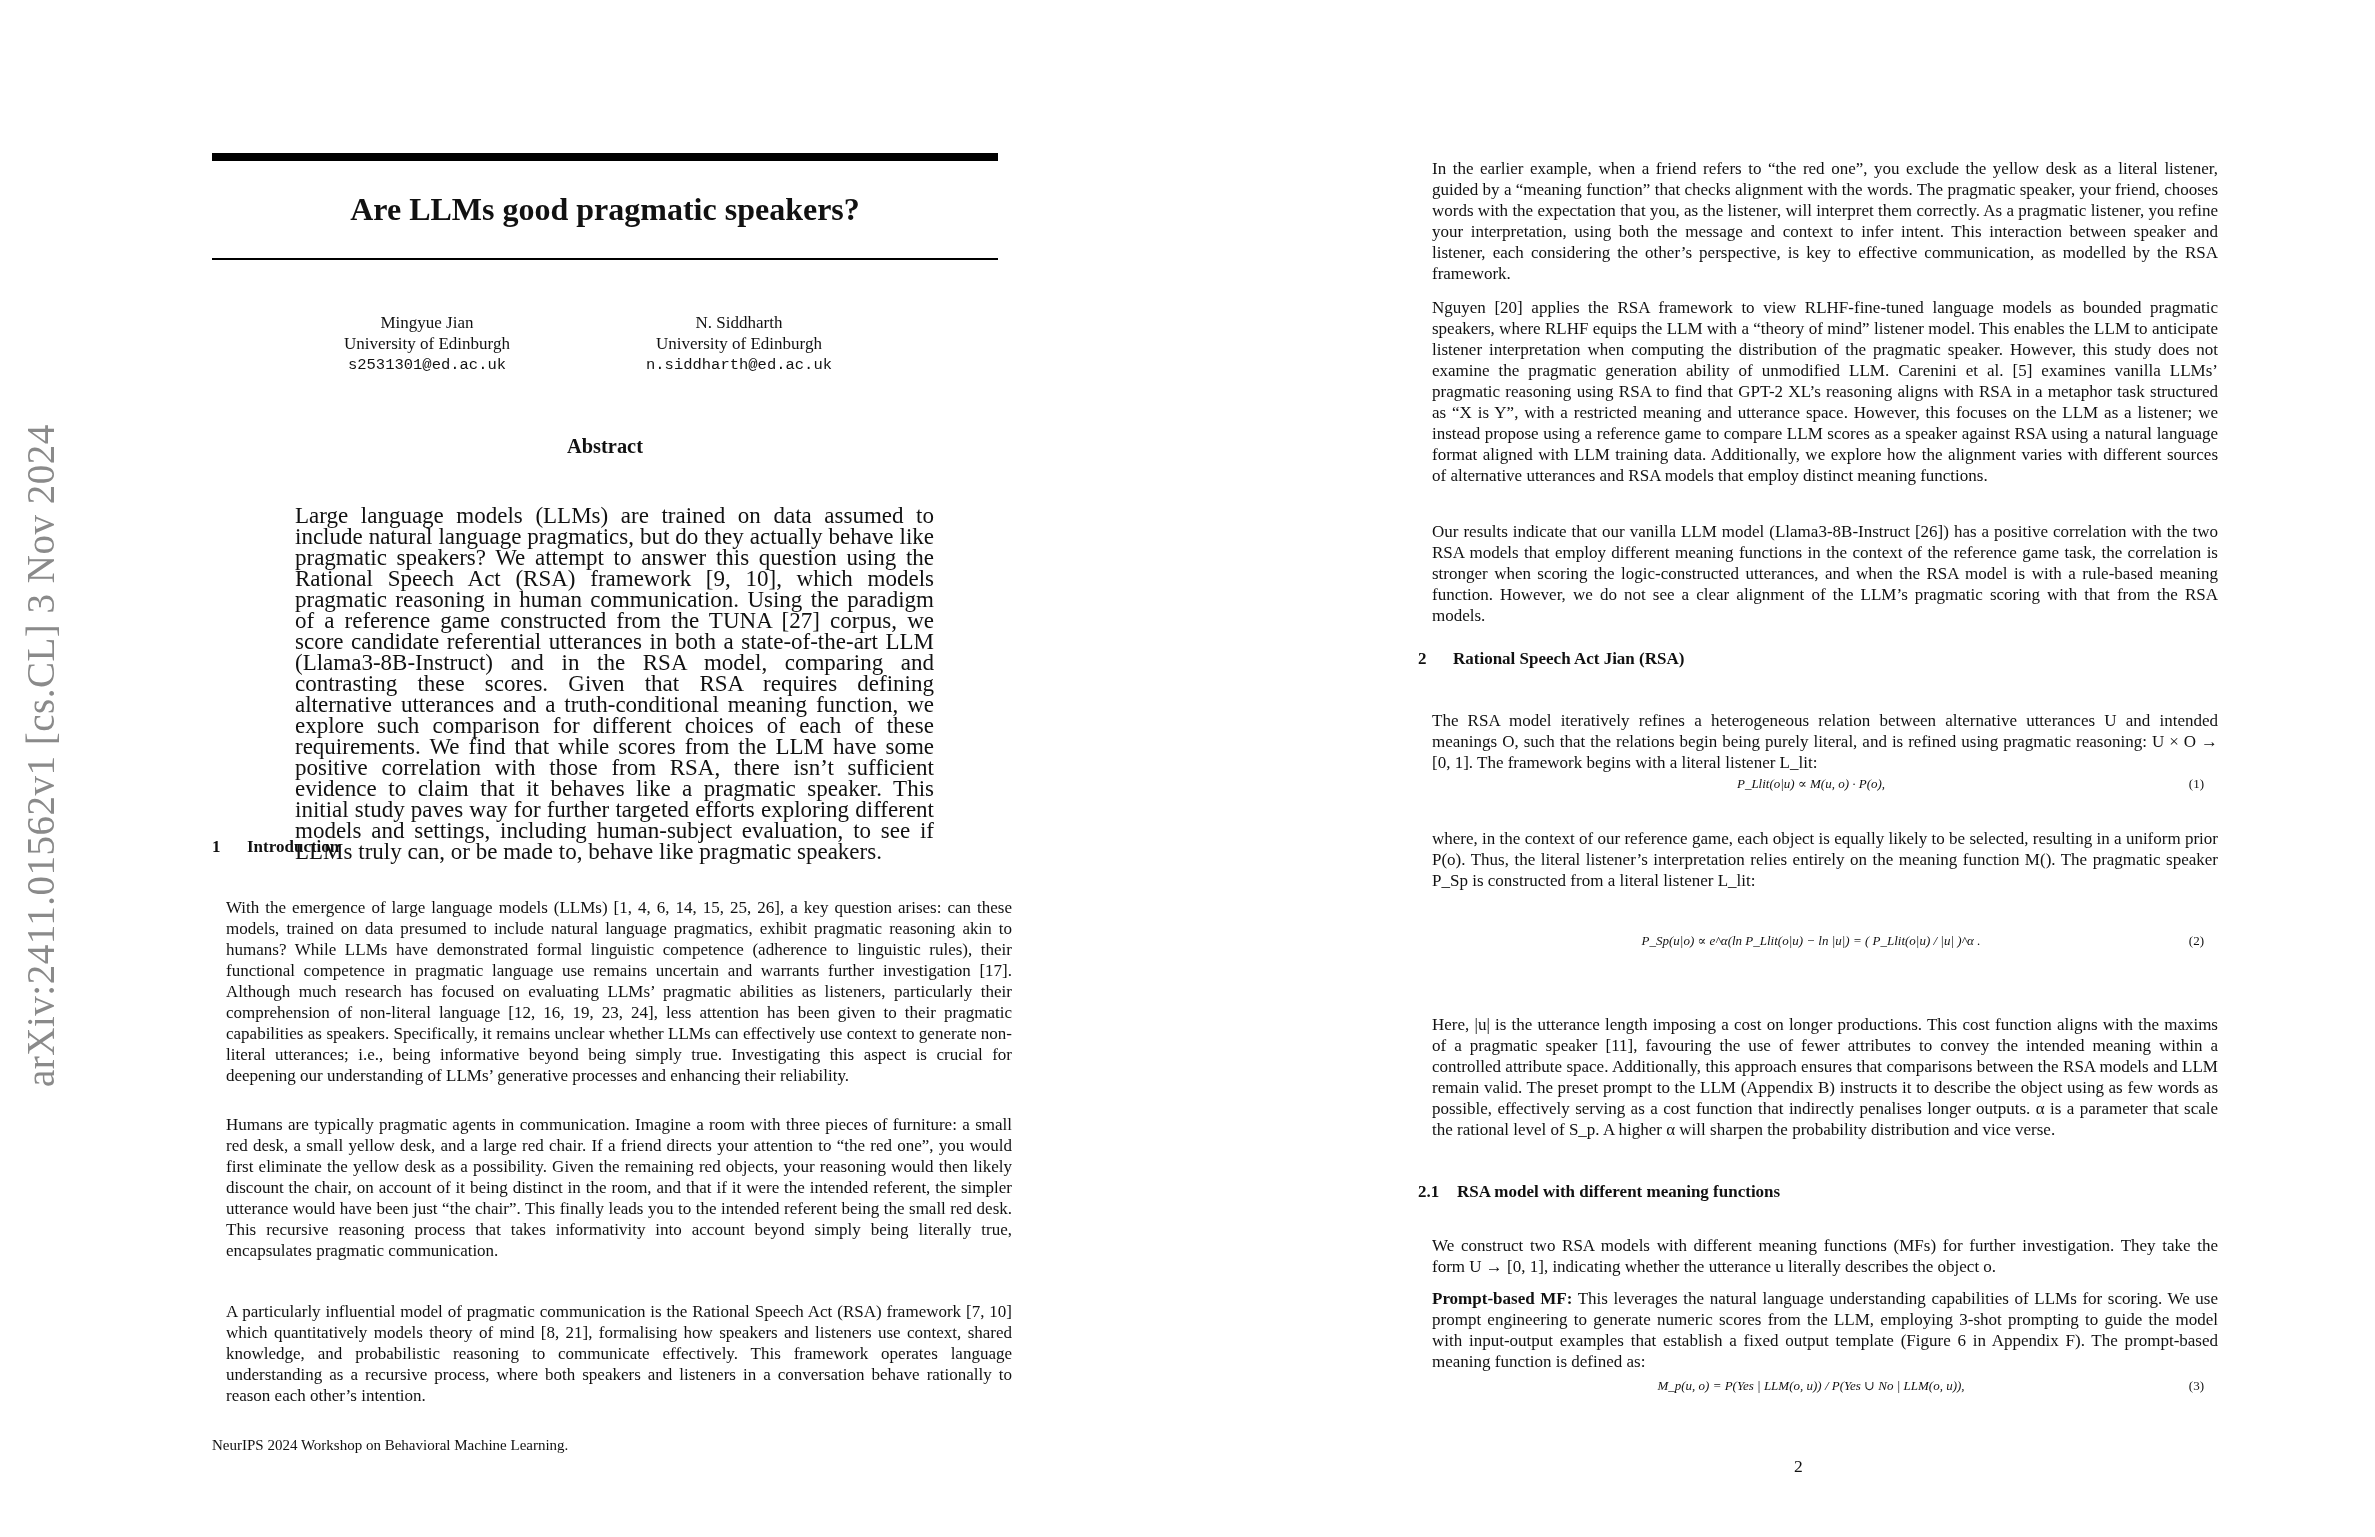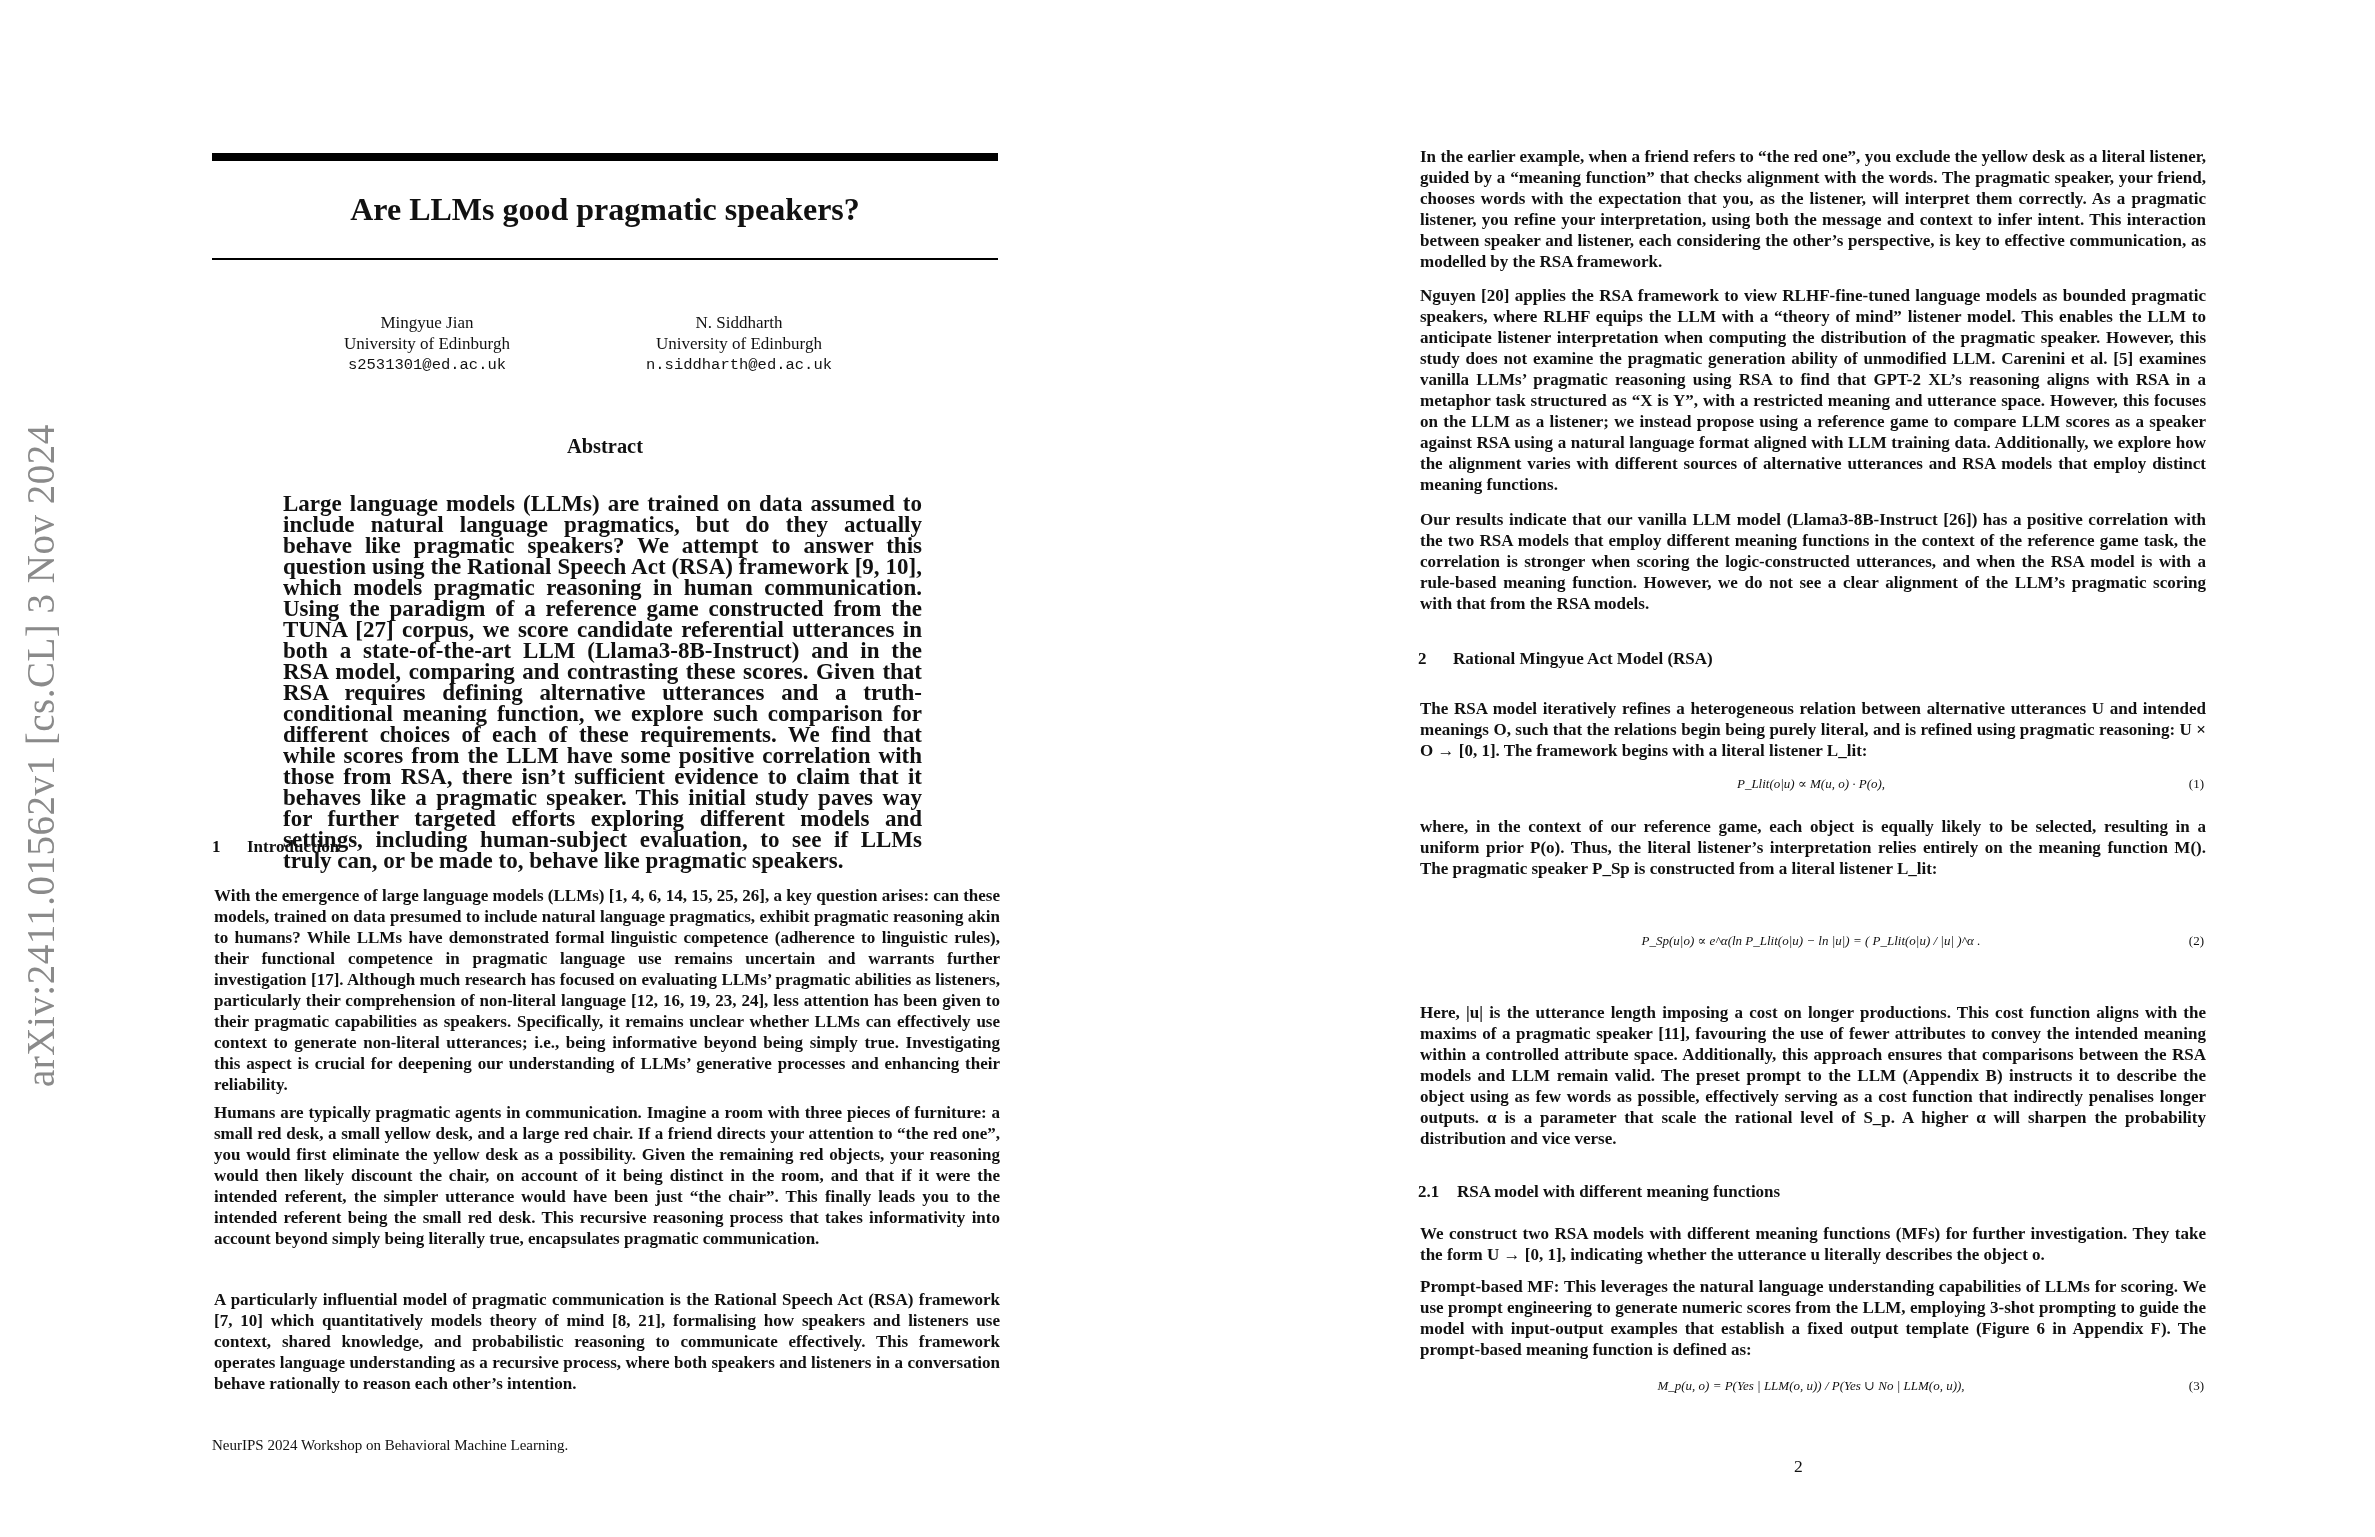--- a/index.html
+++ b/index.html
@@ -23,21 +23,21 @@
   #author-1 { left:89px; }
   #author-2 { left:401px; }
 
   .abstract-head { position:absolute; left:212px; width:786px; top:435px; text-align:center; font-weight:bold; font-size:20.4px; }
   .abstract-body { position:absolute; left:281px; width:639px; top:491px; font-size:23px; line-height:21px; text-align:justify; }
 
   .sec-head { font-weight:bold; font-size:20.4px; line-height:25px; }
   .sec-num { display:inline-block; width:35px; }
   .subsec-head { font-weight:bold; font-size:17px; }
   .subsec-num { display:inline-block; width:39px; }
-  p { margin:2px;font-weight:bold; }
+  p { margin:14px; }
 
   .block { position:absolute; left:212px; width:786px; font-size:17px; line-height:21px; text-align:justify; }
   .rblock { position:absolute; left:1418px; width:786px; font-size:17px; line-height:21px; text-align:justify; }
 
   .equation { position:absolute; left:1418px; width:786px; height:29px; font-size:13px; }
   .eq-body { position:absolute; left:0; right:0; text-align:center; font-style:italic; }
   .eq-num { position:absolute; right:0; font-style:normal; }
 
   .footnote { position:absolute; left:212px; top:1437px; font-size:15px; }
   .page-num { position:absolute; left:1794px; top:1456px; font-size:17.5px; }
@@ -80,21 +80,21 @@
   <div class="footnote">NeurIPS 2024 Workshop on Behavioral Machine Learning.</div>
 </div>
 
 <div class="page" id="page-right"></div>
 
 <p class="rblock" style="top:144px;">In the earlier example, when a friend refers to “the red one”, you exclude the yellow desk as a literal listener, guided by a “meaning function” that checks alignment with the words. The pragmatic speaker, your friend, chooses words with the expectation that you, as the listener, will interpret them correctly. As a pragmatic listener, you refine your interpretation, using both the message and context to infer intent. This interaction between speaker and listener, each considering the other’s perspective, is key to effective communication, as modelled by the RSA framework.</p>
 <p class="rblock" style="top:283px;">Nguyen [20] applies the RSA framework to view RLHF-fine-tuned language models as bounded pragmatic speakers, where RLHF equips the LLM with a “theory of mind” listener model. This enables the LLM to anticipate listener interpretation when computing the distribution of the pragmatic speaker. However, this study does not examine the pragmatic generation ability of unmodified LLM. Carenini et al. [5] examines vanilla LLMs’ pragmatic reasoning using RSA to find that GPT-2 XL’s reasoning aligns with RSA in a metaphor task structured as “X is Y”, with a restricted meaning and utterance space. However, this focuses on the LLM as a listener; we instead propose using a reference game to compare LLM scores as a speaker against RSA using a natural language format aligned with LLM training data. Additionally, we explore how the alignment varies with different sources of alternative utterances and RSA models that employ distinct meaning functions.</p>
 <p class="rblock" style="top:507px;">Our results indicate that our vanilla LLM model (Llama3-8B-Instruct [26]) has a positive correlation with the two RSA models that employ different meaning functions in the context of the reference game task, the correlation is stronger when scoring the logic-constructed utterances, and when the RSA model is with a rule-based meaning function. However, we do not see a clear alignment of the LLM’s pragmatic scoring with that from the RSA models.</p>
 
 <div class="rblock sec-head" style="top:648px;">
-  <span class="sec-num">2</span><span>Rational Mingyue Act Model (RSA)</span>
+  <span class="sec-num">2</span><span>Rational Speech Act Jian (RSA)</span>
 </div>
 
 <p class="rblock" style="top:696px;">The RSA model iteratively refines a heterogeneous relation between alternative utterances U and intended meanings O, such that the relations begin being purely literal, and is refined using pragmatic reasoning: U × O → [0, 1]. The framework begins with a literal listener L_lit:</p>
 
 <div class="equation" style="top:776px;">
   <div class="eq-body">P_Llit(o|u) ∝ M(u, o) · P(o),</div>
   <div class="eq-num">(1)</div>
 </div>
 
 <p class="rblock" style="top:814px;">where, in the context of our reference game, each object is equally likely to be selected, resulting in a uniform prior P(o). Thus, the literal listener’s interpretation relies entirely on the meaning function M(). The pragmatic speaker P_Sp is constructed from a literal listener L_lit:</p>

